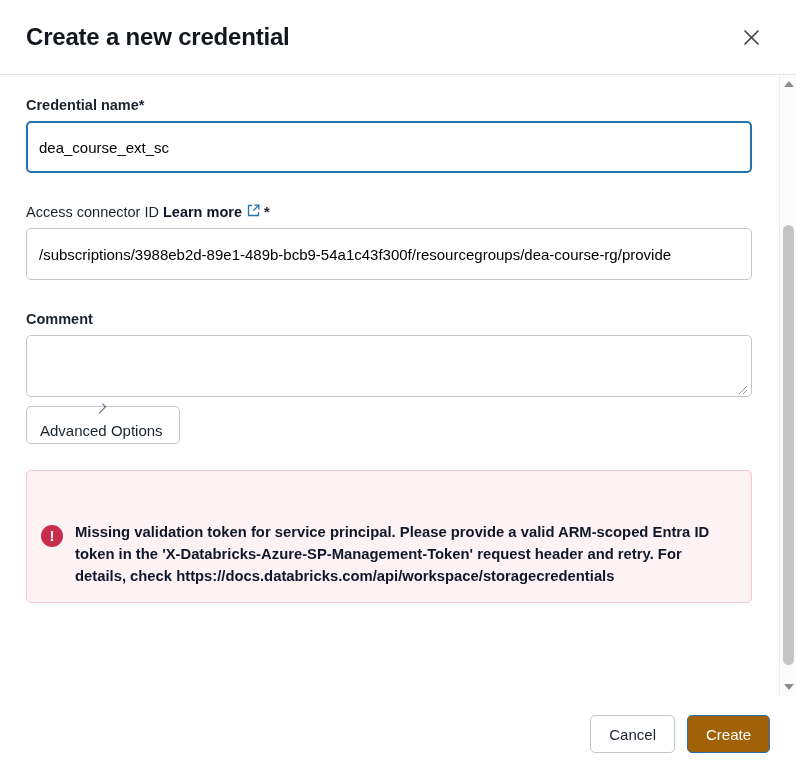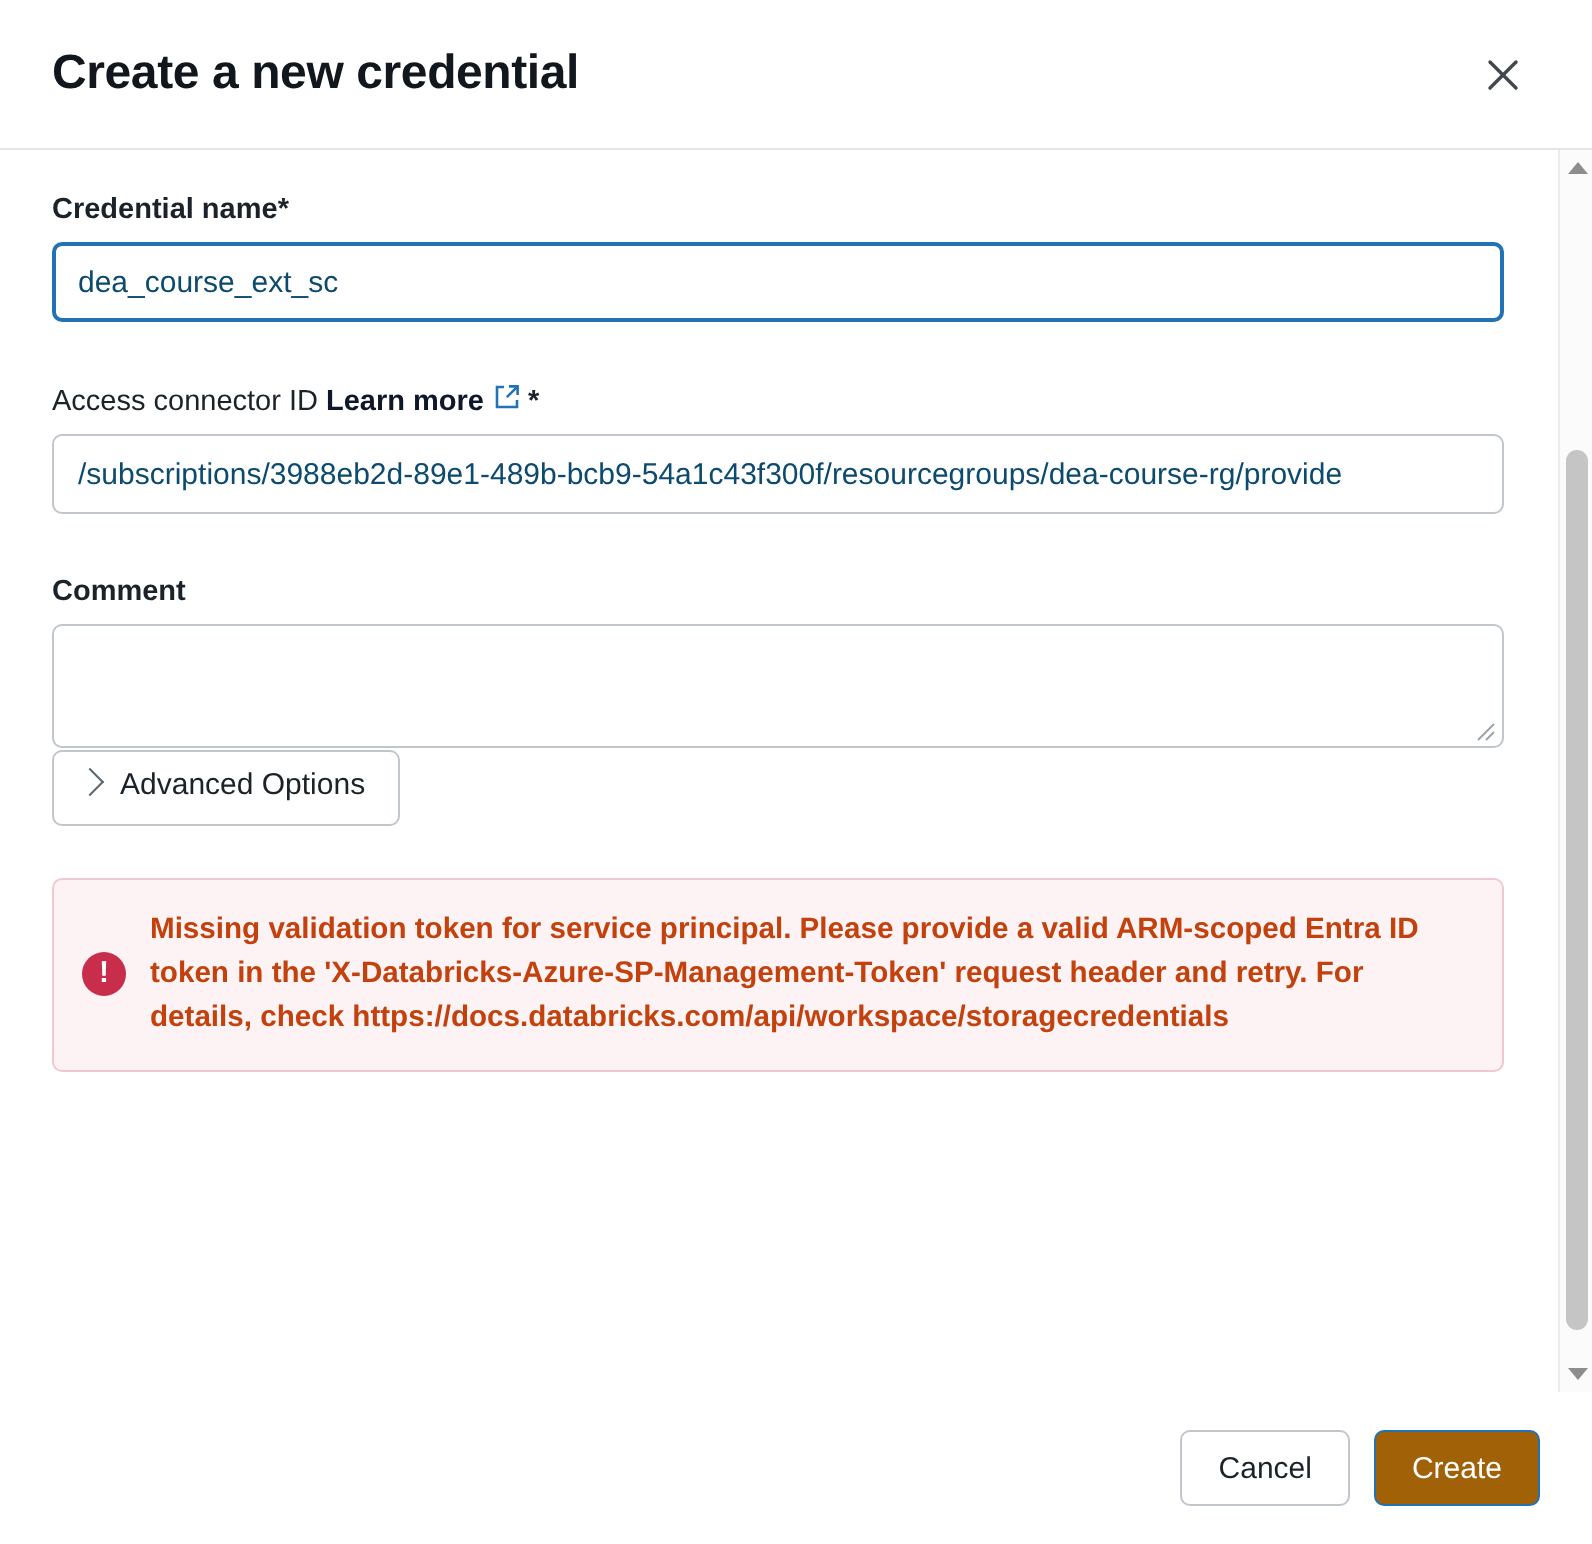--- a/index.html
+++ b/index.html
@@ -91,28 +91,28 @@
   }
   .ext-icon {
     display: inline-block;
     vertical-align: middle;
     margin-left: 1px;
   }
   .req-star { font-weight: bold; }
 
   .text-input {
     width: 100%;
-    height: 40px;
+    height: 52px;
     box-sizing: border-box;
     border: 1px solid #c0c6cc;
     border-radius: 5px;
     background: #fff;
     font-family: "Liberation Sans", sans-serif;
     font-size: 15px;
-    color: #0c4a6e;
+    color: #000000;
     padding: 0 12px;
     outline: none;
     white-space: nowrap;
     overflow: hidden;
     text-overflow: clip;
     display: flex;
     align-items: center;
   }
   .text-input.focused {
     border: 2px solid #2272b4;
@@ -146,20 +146,21 @@
     gap: 10px;
     height: 38px;
     padding: 0 16px 4px 13px;
     border: 1px solid #c0c6cc;
     border-radius: 5px;
     background: #fff;
     font-size: 15px;
     color: #1b232a;
     cursor: pointer;
     box-sizing: border-box;
+    flex-direction: column;
   }
   .chevron {
     display: inline-block;
     width: 9px;
     height: 9px;
     border-right: 1.6px solid #5a6670;
     border-bottom: 1.6px solid #5a6670;
     transform: rotate(-45deg);
     position: relative;
     top: -1px;
@@ -184,22 +185,23 @@
     background: #c82d4c;
     color: #fff;
     font-size: 15px;
     font-weight: bold;
     line-height: 22px;
     text-align: center;
   }
   .alert-text {
     font-size: 14.8px;
     font-weight: bold;
-    color: #c2410c;
+    color: #0f172a;
     line-height: 1.5;
+    margin-top: 36px;
   }
 
   
   .scrollbar {
     position: absolute;
     right: 0;
     top: 0;
     bottom: 0;
     width: 17px;
     background: #fbfbfb;

